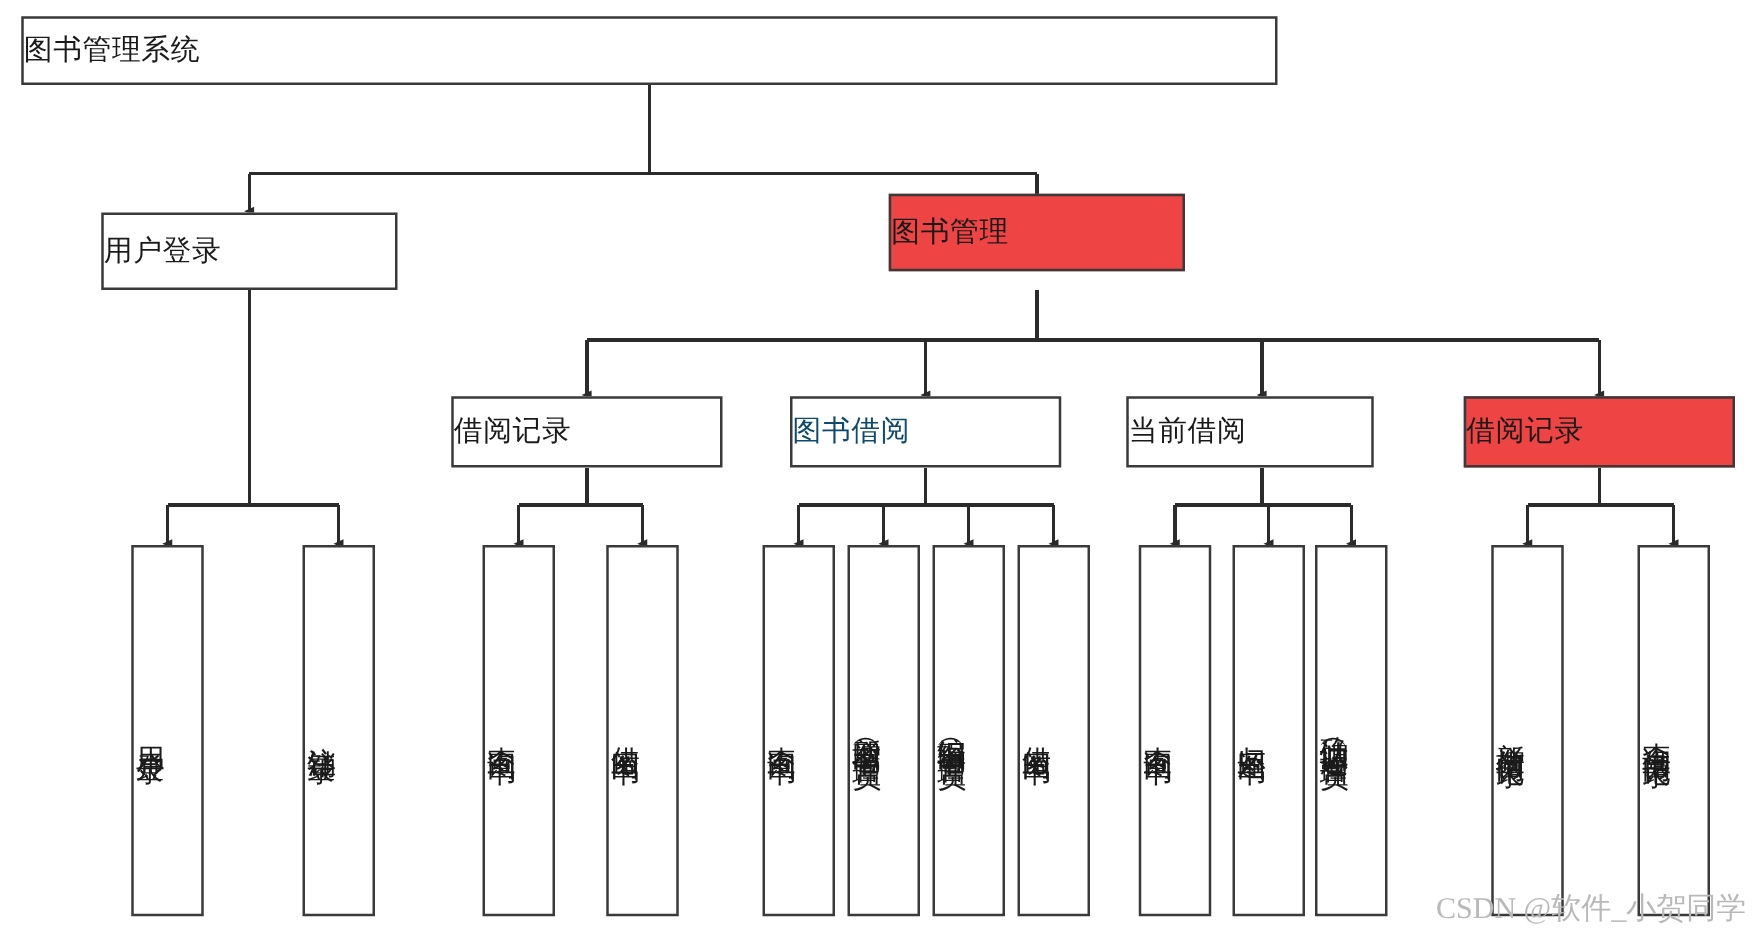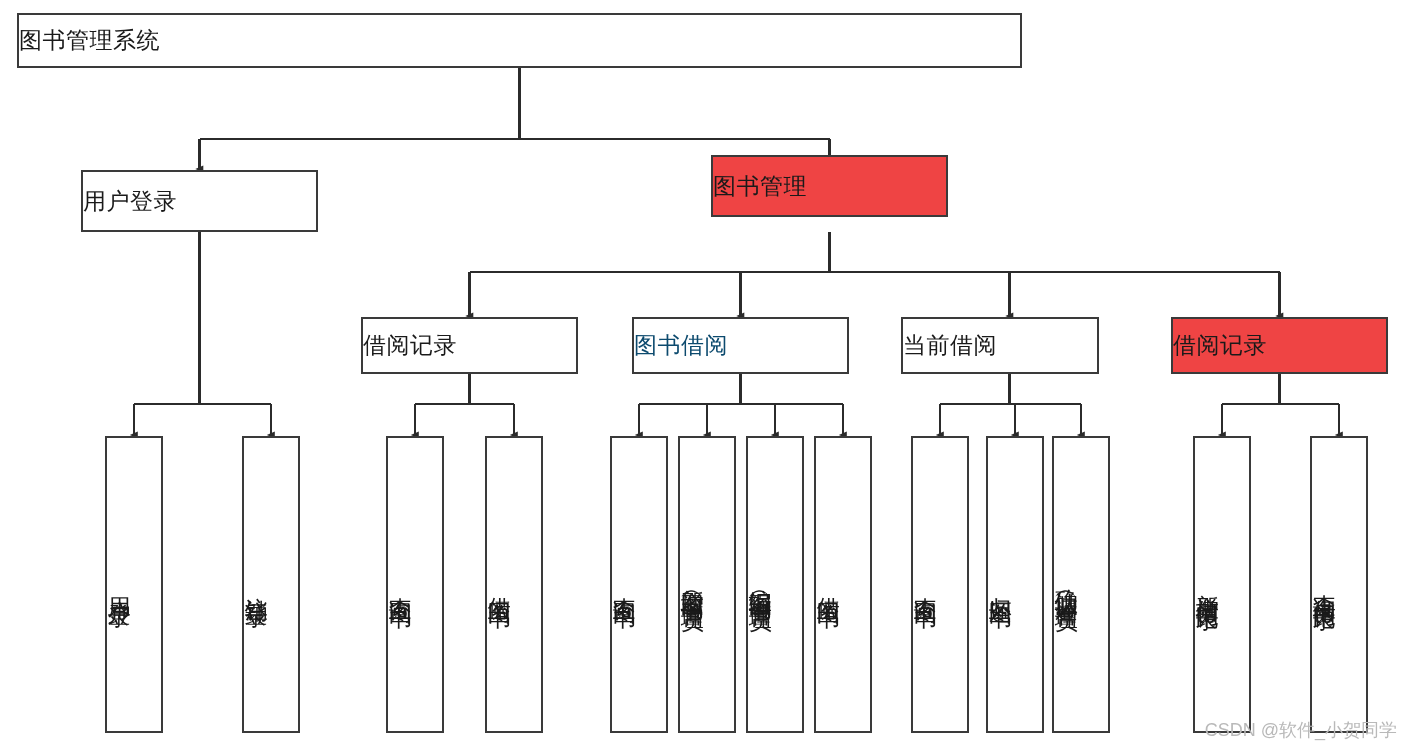--- a/index.html
+++ b/index.html
@@ -53,23 +53,23 @@
   .node-v .node-label {
     writing-mode: vertical-rl;
     text-orientation: upright;
     font-size: 23px;
     letter-spacing: 3px;
   }
   #watermark {
     position: absolute;
     right: 8px;
     bottom: 5px;
-    font-size: 18px;
+    font-size: 24px;
     color: #b9b9b9;
-    font-family: Liberation Sans, sans-serif;
+    font-family: Liberation Serif, serif;
     white-space: nowrap;
     pointer-events: none;
   }
 </style>
 </head>
 <body>
 
 <div id="diagram-root">
   <svg class="diagram-canvas" viewBox="0 0 1405 747" preserveAspectRatio="none" aria-hidden="true">
     <defs>

